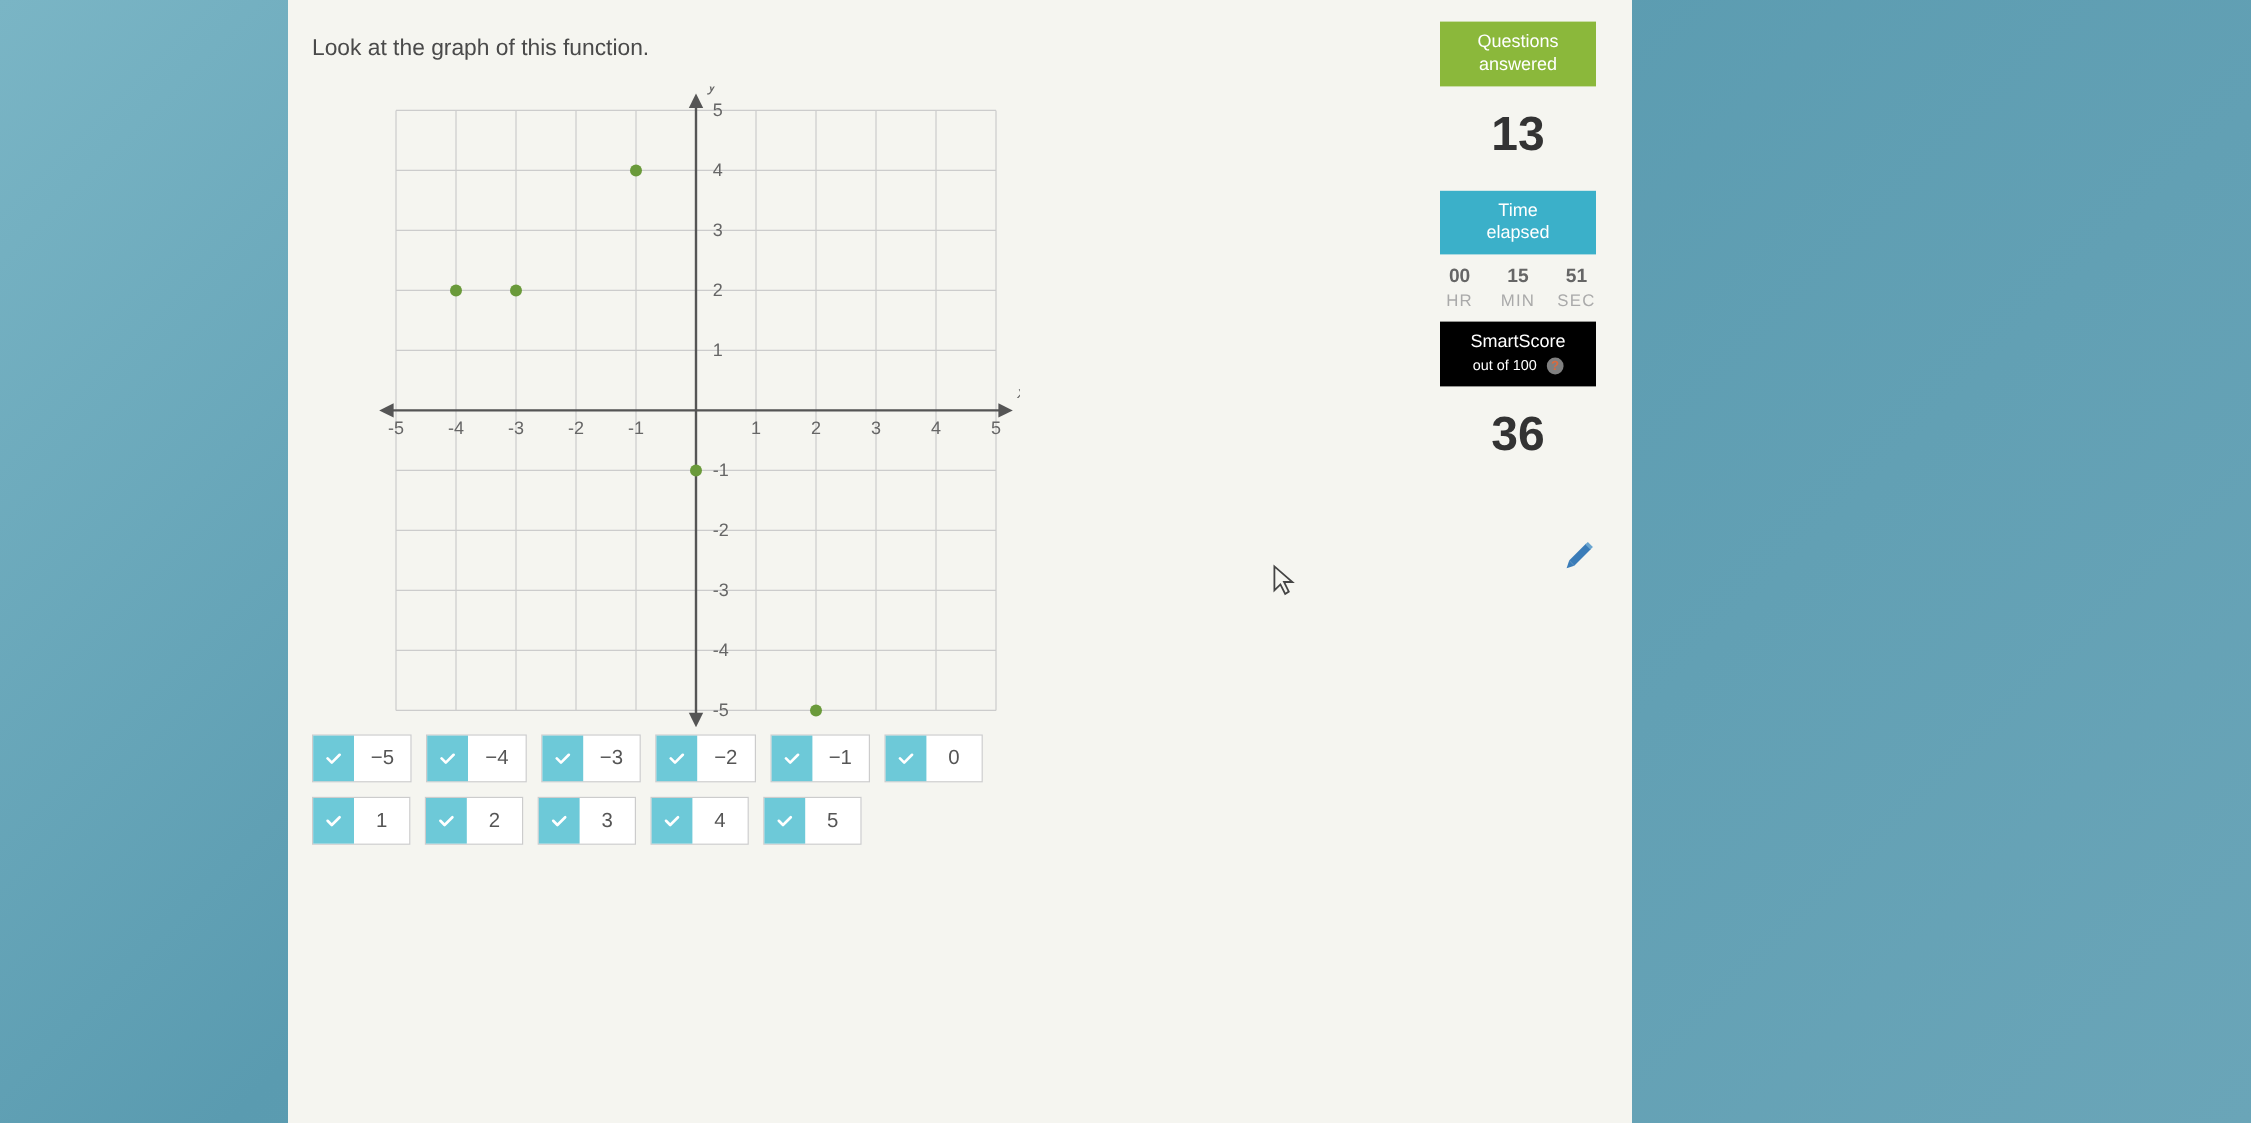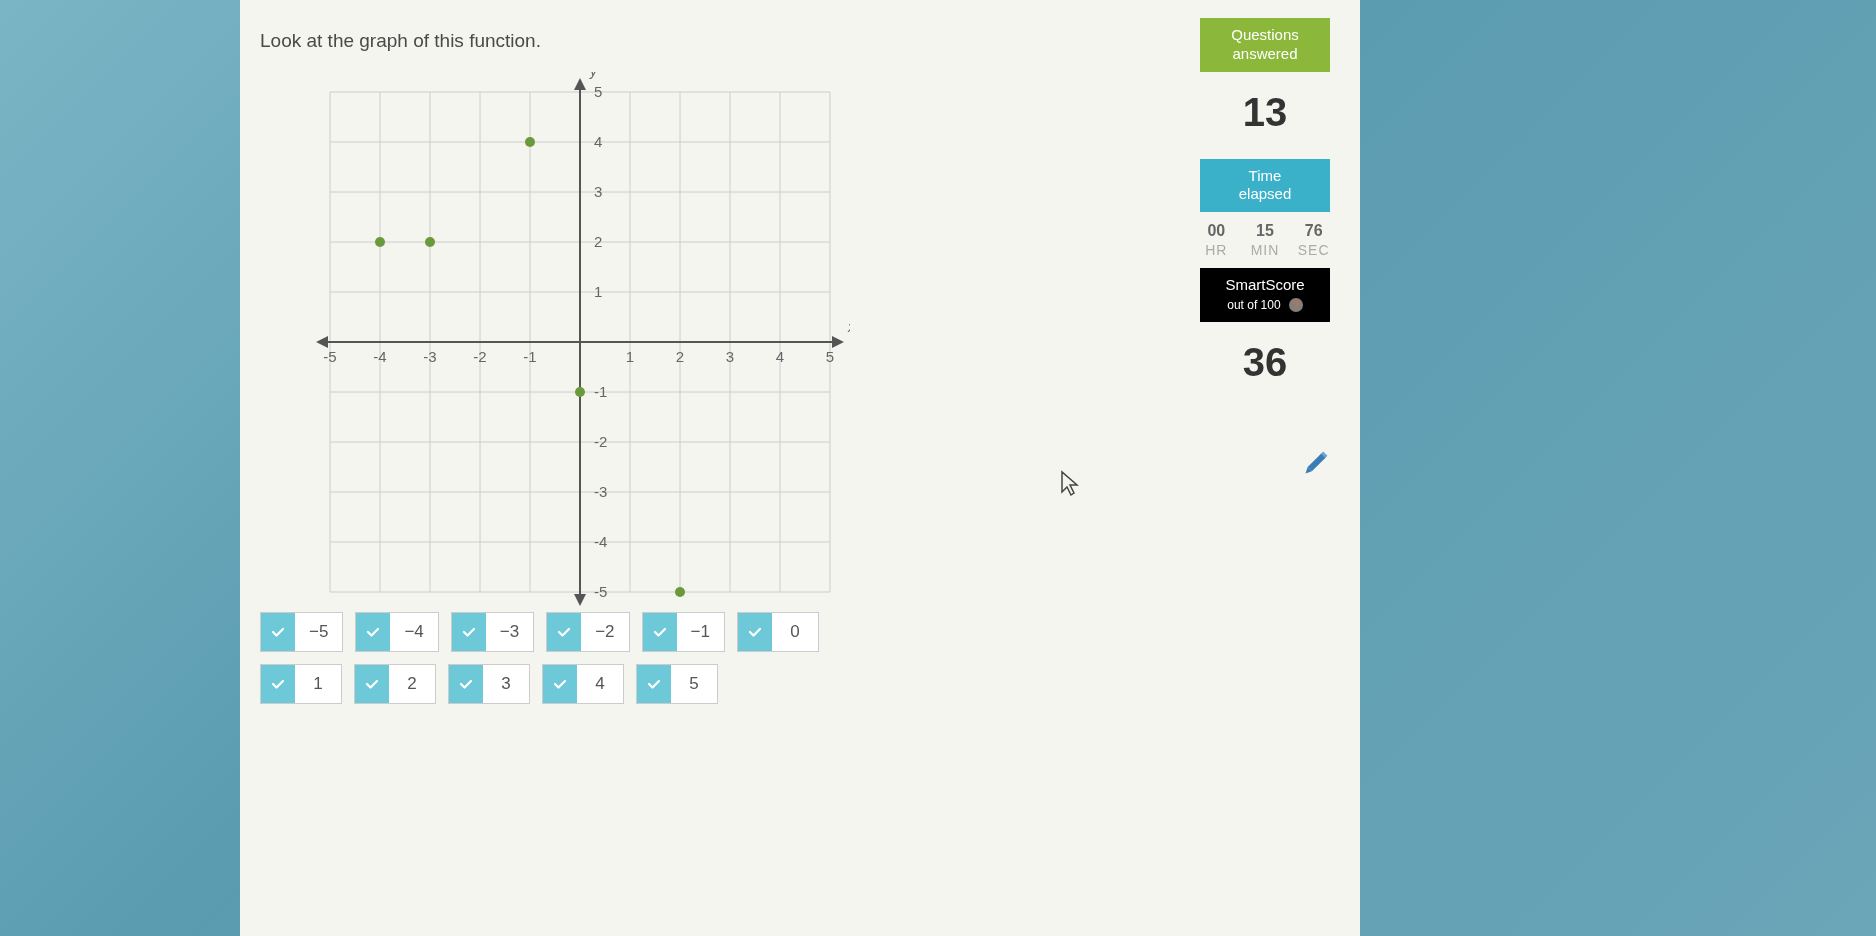--- a/index.html
+++ b/index.html
@@ -304,21 +304,21 @@
   <div class="time-row">
     <div class="time-cell">
       <div class="time-val">00</div>
       <div class="time-lab">HR</div>
     </div>
     <div class="time-cell">
       <div class="time-val">15</div>
       <div class="time-lab">MIN</div>
     </div>
     <div class="time-cell">
-      <div class="time-val">76</div>
+      <div class="time-val">51</div>
       <div class="time-lab">SEC</div>
     </div>
   </div>
 
   <div class="badge badge-orange">
     <span>SmartScore</span><br>
     <span style="font-size:12px;">out of 100</span>
     <span class="info-circle">?</span>
   </div>
   <div class="big-num">36</div>

